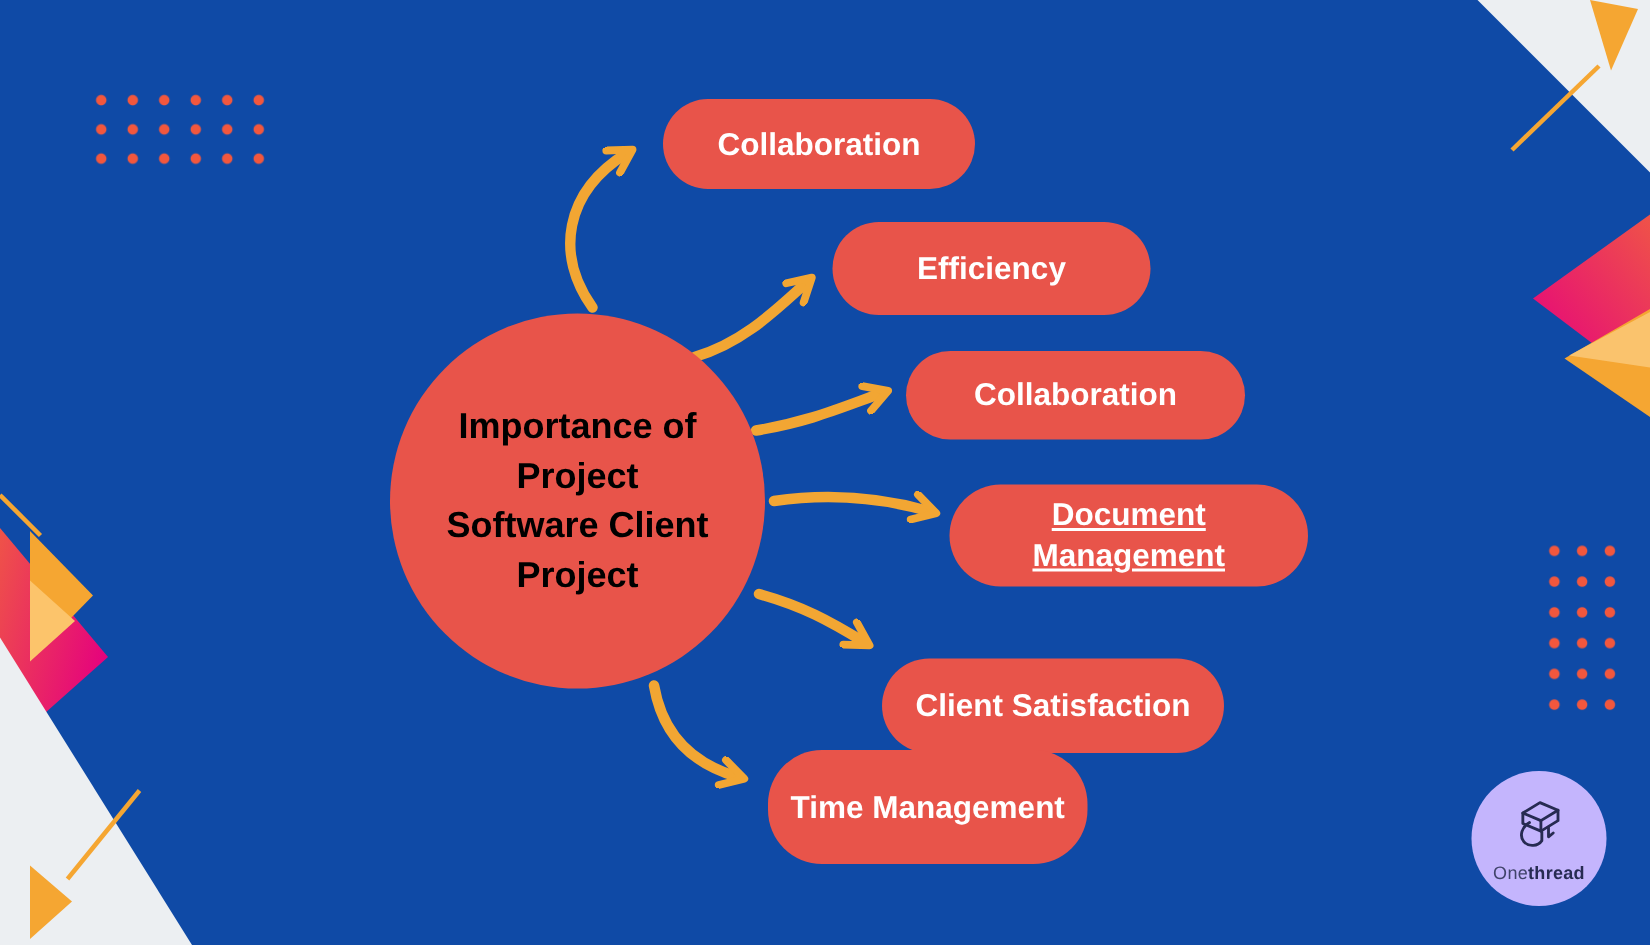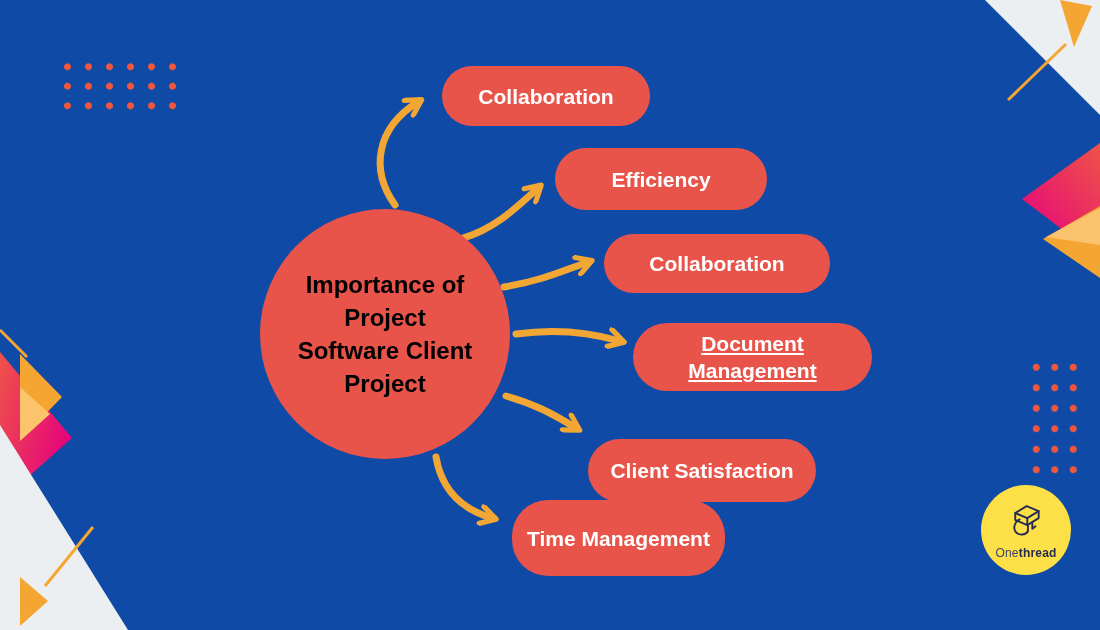--- a/index.html
+++ b/index.html
@@ -35,22 +35,22 @@
     color:#FFFFFF;font-weight:bold;font-size:21px;line-height:27px;
   }
   #node-transparency{left:442px;top:66px;width:208px;height:60px;}
   #node-efficiency{left:555px;top:148px;width:212px;height:62px;text-align:center;}
   #node-collaboration{left:604px;top:234px;width:226px;height:59px;}
   #node-document-management{left:633px;top:323px;width:239px;height:68px;padding:0 28px;box-sizing:border-box;text-decoration:underline;}
   #node-client-satisfaction{left:588px;top:415px;width:228px;height:63px;margin-top:24px;}
   #node-time-management{left:512px;top:500px;width:213px;height:76px;}
   
   #logo-badge{
-    position:absolute;left:981px;top:485px;width:90px;height:90px;border-radius:50%;
-    background:#fde047;z-index:5;display:flex;flex-direction:column;
+    position:absolute;left:981px;top:514px;width:90px;height:90px;border-radius:50%;
+    background:#c4b5fd;z-index:5;display:flex;flex-direction:column;
     align-items:center;justify-content:center;gap:6px;
   }
   #logo-badge .logo-text{font-size:12px;letter-spacing:.2px;color:#40436A;}
   #logo-badge .logo-text b{color:#272B52;font-weight:800;}
 </style>
 </head>
 <body>
 
 <div id="canvas">
 

